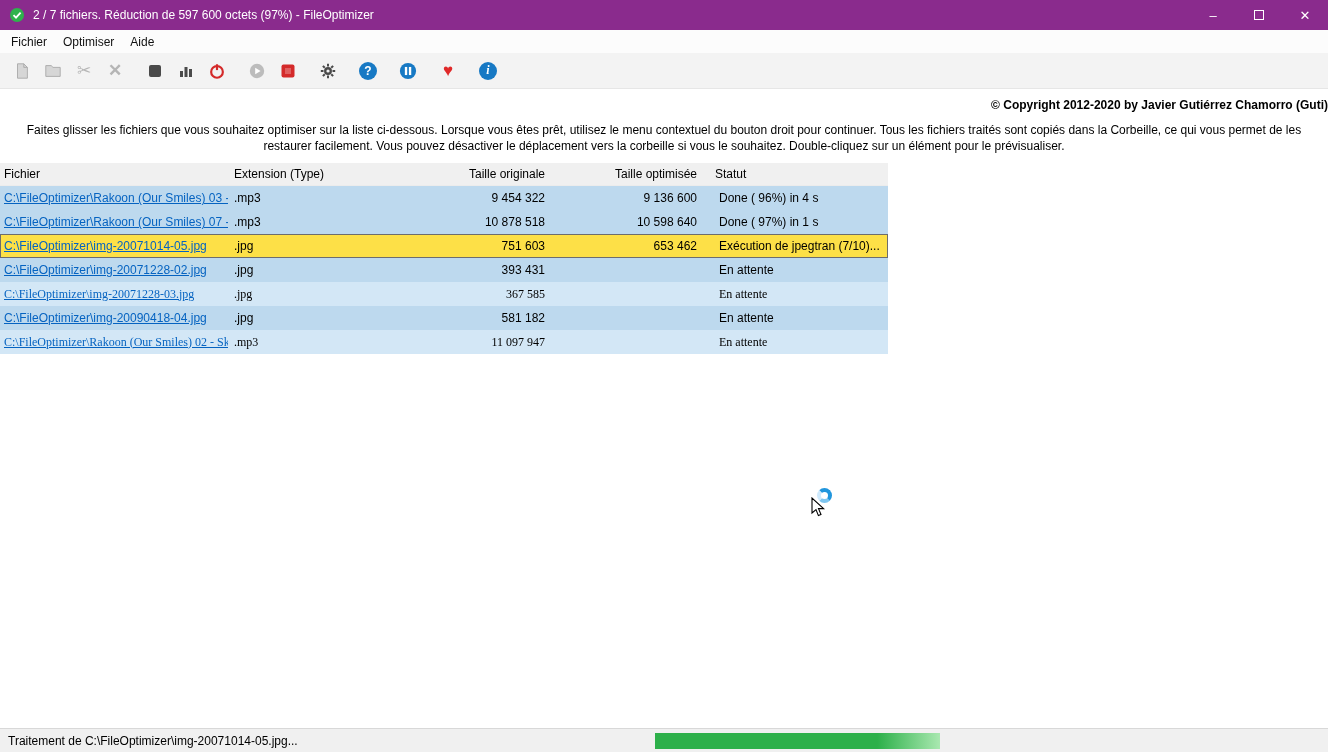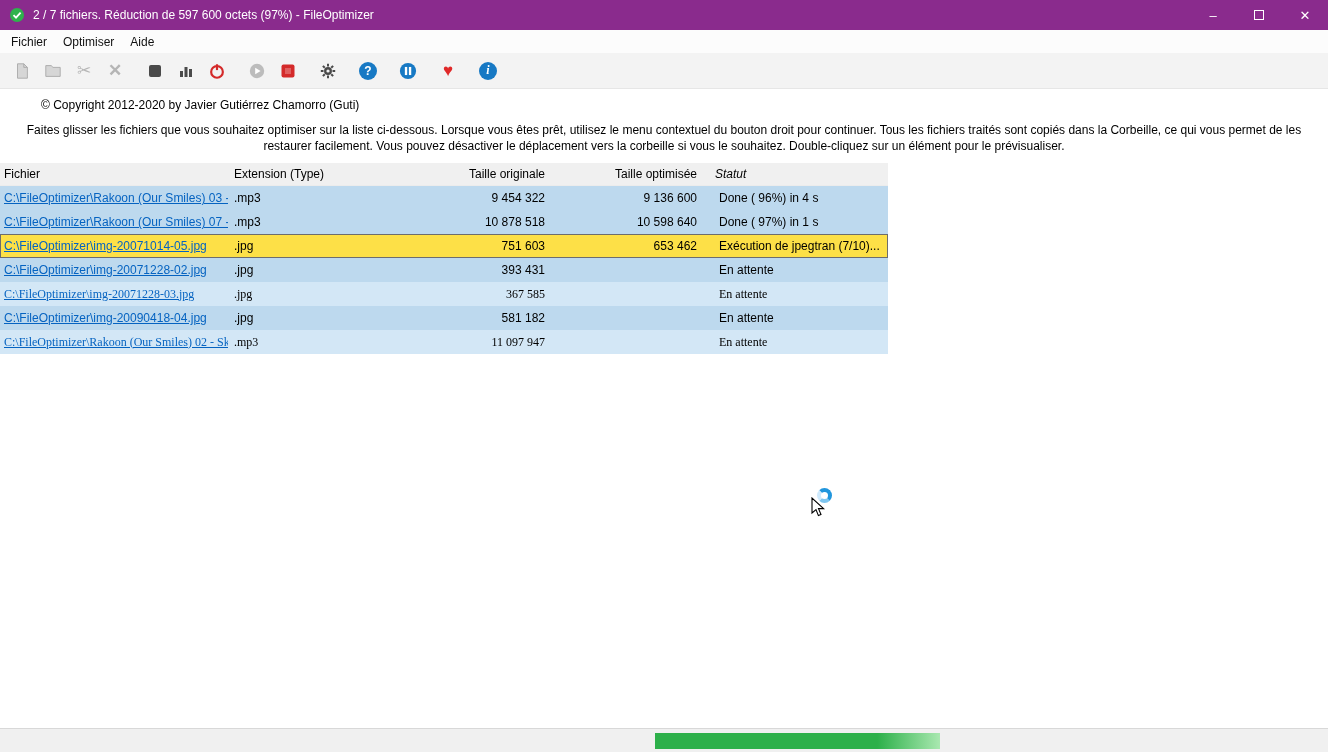--- a/index.html
+++ b/index.html
@@ -20,21 +20,21 @@
 
   
   .toolbar { height:36px; background:#f3f3f3; border-bottom:1px solid #e6e6e6; display:flex; align-items:center; padding-left:8px; }
   .tb-btn { width:28px; height:28px; display:flex; align-items:center; justify-content:center; margin-right:3px; }
   .tb-btn.group-gap { margin-right:12px; }
   .tb-glyph-gray { color:#b5b5b5; font-size:17px; line-height:1; }
   .tb-heart { color:#e02929; font-size:17px; line-height:1; }
   .circle-btn { width:18px; height:18px; border-radius:50%; background:#1779c4; color:#fff; display:flex; align-items:center; justify-content:center; font-size:12px; font-weight:bold; }
 
   
-  .copyright { text-align:left; font-weight:normal; font-size:12px; margin-top:9px;margin-left:41px; }
+  .copyright { text-align:right; font-weight:bold; font-size:12px; margin-top:9px; }
   .instructions { text-align:center; font-size:12px; margin:11px auto 0 auto; width:1304px; line-height:1.3; }
 
   
   .listview { position:absolute; top:163px; left:0; width:888px; font-size:12px; }
   .lv-header { display:flex; height:23px; background:#f0f0f0; align-items:center; border-bottom:1px solid #ececec; }
   .lv-header .cell { color:#000; }
   .lv-row { display:flex; height:24px; align-items:center; cursor:default; }
   .cell { white-space:nowrap; overflow:hidden; }
   .col-file   { width:228px; padding-left:4px; }
   .col-ext    { width:130px; padding-left:6px; }
@@ -190,21 +190,21 @@
 
 <div class="copyright">© Copyright 2012-2020 by Javier Gutiérrez Chamorro (Guti)</div>
 <div class="instructions">Faites glisser les fichiers que vous souhaitez optimiser sur la liste ci-dessous. Lorsque vous êtes prêt, utilisez le menu contextuel du bouton droit pour continuer. Tous les fichiers traités sont copiés dans la Corbeille, ce qui vous permet de les restaurer facilement. Vous pouvez désactiver le déplacement vers la corbeille si vous le souhaitez. Double-cliquez sur un élément pour le prévisualiser.</div>
 
 <div class="listview">
   <div class="lv-header">
     <div class="cell col-file">Fichier</div>
     <div class="cell col-ext">Extension (Type)</div>
     <div class="cell col-orig">Taille originale</div>
     <div class="cell col-opt">Taille optimisée</div>
-    <div class="cell col-status" style="padding-left:10px;font-style:italic;">Statut</div>
+    <div class="cell col-status" style="padding-left:10px;">Statut</div>
   </div>
 
   <div class="lv-row row-med">
     <div class="cell col-file file-link">C:\FileOptimizer\Rakoon (Our Smiles) 03 - Dub</div>
     <div class="cell col-ext">.mp3</div>
     <div class="cell col-orig">9 454 322</div>
     <div class="cell col-opt">9 136 600</div>
     <div class="cell col-status">Done ( 96%) in  4 s</div>
   </div>
 
@@ -251,20 +251,21 @@
   <div class="lv-row row-light">
     <div class="cell col-file file-link">C:\FileOptimizer\Rakoon (Our Smiles) 02 - Skar</div>
     <div class="cell col-ext">.mp3</div>
     <div class="cell col-orig">11 097 947</div>
     <div class="cell col-opt"></div>
     <div class="cell col-status">En attente</div>
   </div>
 </div>
 
 <div class="statusbar">
+  <span>Traitement de C:\FileOptimizer\img-20071014-05.jpg...</span>
   <div class="progress-track">
     <div class="progress-fill" style="width: 100%;"></div>
   </div>
 </div>
 
 <div class="cursor-overlay">
   <div class="busy-spinner"></div>
   <span class="cursor-arrow">
     <svg width="15" height="21" viewBox="0 0 15 21">
       <path d="M1 1 L1 16 L5 12.6 L7.4 18.6 L10 17.5 L7.5 11.6 L12.6 11.6 Z" fill="#ffffff" stroke="#000000" stroke-width="1.1"></path>

